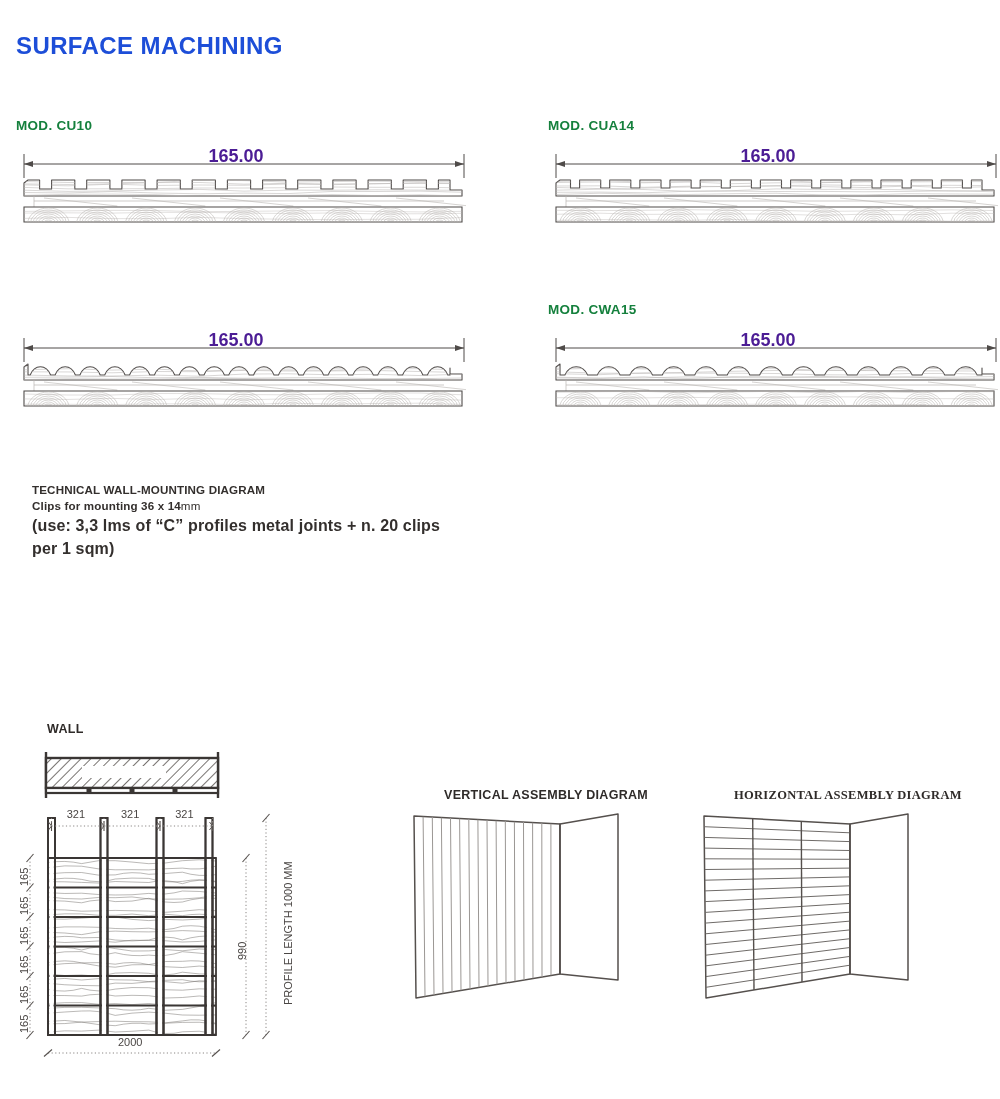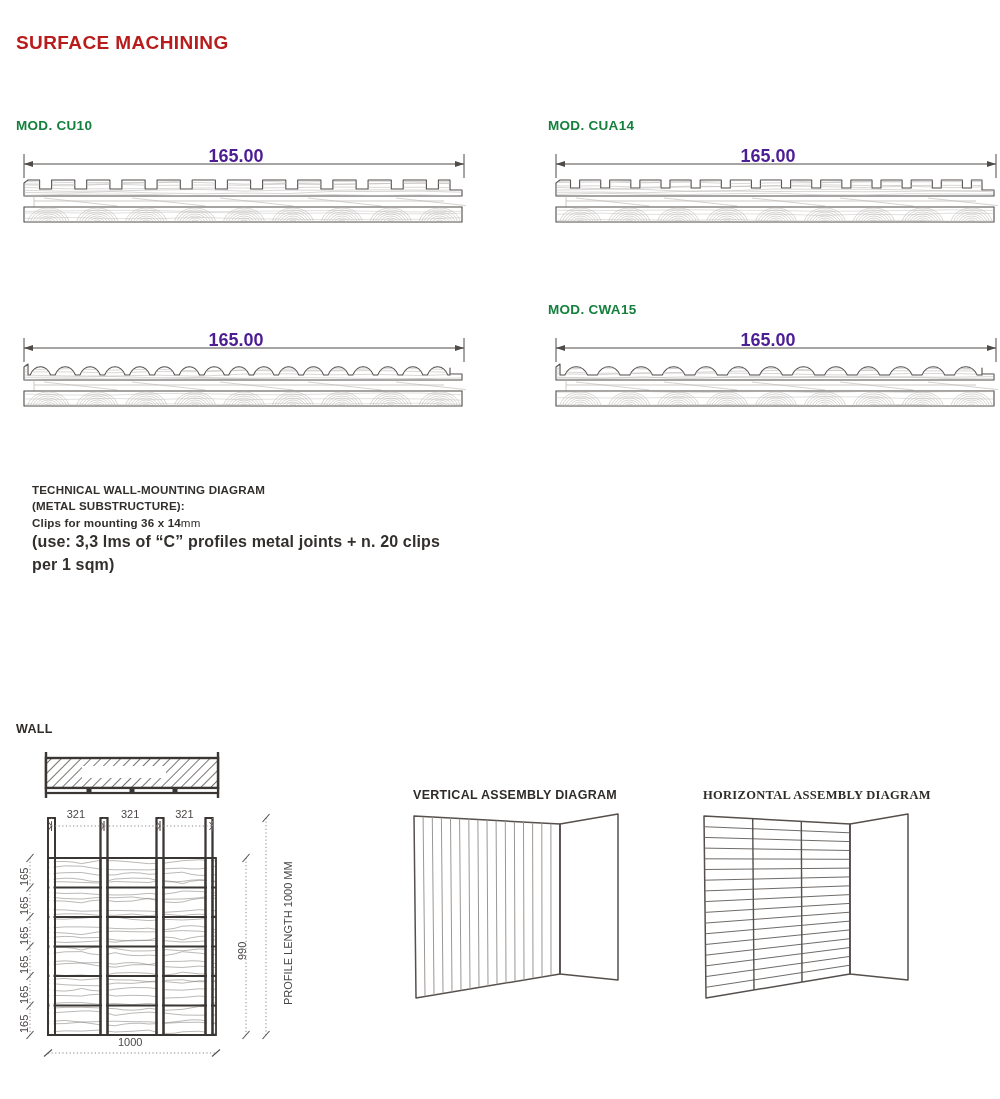--- a/index.html
+++ b/index.html
@@ -6,28 +6,28 @@
   html,body{margin:0;padding:0;background:#ffffff;}
   body{
     width:1000px;height:1099px;position:relative;
     font-family:"Liberation Sans","DejaVu Sans",sans-serif;
     color:#332f2d;overflow:hidden;
   }
   .abs{position:absolute;}
 
   
   .page-title{
-    left:16px;top:32px;font-size:19px;font-weight:bold;
-    letter-spacing:.4px;color:#b91c1c;
+    left:16px;top:32px;font-size:24px;font-weight:bold;
+    letter-spacing:.4px;color:#1d4ed8;
   }
   .mod-title{
     font-size:13.5px;font-weight:bold;letter-spacing:.3px;color:#15803d;
   }
   .sec-title{
-    font-size:12.5px;font-weight:bold;letter-spacing:.3px;color:#2f2b29;
+    font-size:12.5px;font-weight:bold;letter-spacing:.3px;color:#2f2b29;margin-left:31px;
   }
   .dim-num{
     font-size:18px;color:#4c1d95;font-weight:bold;
     font-family:"Liberation Sans","DejaVu Sans",sans-serif;
   }
   .tech-block{left:16px;top:482px;width:420px;line-height:1.42;margin-left:16px;}
   .tech-block .b{font-size:11.6px;font-weight:bold;letter-spacing:.15px;display:block;}
   .tech-block .n{font-size:16px;font-weight:bold;letter-spacing:.15px;display:block;}
   .tech-block .unit{font-weight:normal;}
 
@@ -494,21 +494,20 @@
           <path d="M 8 69.7 Q 52.0 70.1 96.0 69.9 Q 140.0 68.6 184.0 70.1 Q 228.0 69.3 272.0 68.8 Q 316.0 68.2 360.0 70.6 Q 404.0 70.6 448.0 71.0" fill="none" stroke="#b9b5b2" stroke-width="0.6" opacity="0.7"></path>
           <path d="M 8 76.8 Q 52.0 77.5 96.0 77.1 Q 140.0 76.6 184.0 76.3 Q 228.0 75.6 272.0 77.5 Q 316.0 77.6 360.0 76.3 Q 404.0 79.0 448.0 77.4" fill="none" stroke="#b9b5b2" stroke-width="0.6" opacity="0.7"></path>
         </g>
       </svg>
   </div>
   <div class="abs dim-num" style="left:0;top:28px;width:440px;text-align:center;">165.00</div>
 </div>
 
 <div class="abs tech-block">
   <span class="b">TECHNICAL WALL-MOUNTING DIAGRAM</span>
-  <span class="b">(METAL SUBSTRUCTURE):</span>
   <span class="b"><span>Clips for mounting 36 x 14</span><span class="unit">mm</span></span>
   <span class="n">(use: 3,3 lms of “C” profiles metal joints + n. 20 clips per 1 sqm)</span>
 </div>
 
 <div class="abs" style="left:16px;top:722px;">
   <div class="sec-title">WALL</div>
 </div>
 <div class="abs" style="left:0px;top:740px;">
   <svg id="wall-svg" class="wall-svg" width="320" height="350" viewBox="0 0 320 350">
       <defs>
@@ -700,13 +699,13 @@
 <div class="abs vlabel" style="left: 121px; top: 808px;">321</div>
 <div class="abs vlabel" style="left: 175.25px; top: 808px;">321</div>
 <div class="abs vlabel" style="left: 18px; top: 885.75px; transform: rotate(-90deg);">165</div>
 <div class="abs vlabel" style="left: 18px; top: 915.25px; transform: rotate(-90deg);">165</div>
 <div class="abs vlabel" style="left: 18px; top: 944.75px; transform: rotate(-90deg);">165</div>
 <div class="abs vlabel" style="left: 18px; top: 974.25px; transform: rotate(-90deg);">165</div>
 <div class="abs vlabel" style="left: 18px; top: 1003.75px; transform: rotate(-90deg);">165</div>
 <div class="abs vlabel" style="left: 18px; top: 1033.25px; transform: rotate(-90deg);">165</div>
 <div class="abs vlabel" style="left: 236px; top: 959.5px; transform: rotate(-90deg);">990</div>
 <div class="abs vlabel" style="left: 282px; top: 1004.5px; transform: rotate(-90deg);">PROFILE LENGTH 1000 MM</div>
-<div class="abs vlabel" style="left: 118px; top: 1036px;">1000</div>
+<div class="abs vlabel" style="left: 118px; top: 1036px;">2000</div>
 
 </body></html>

